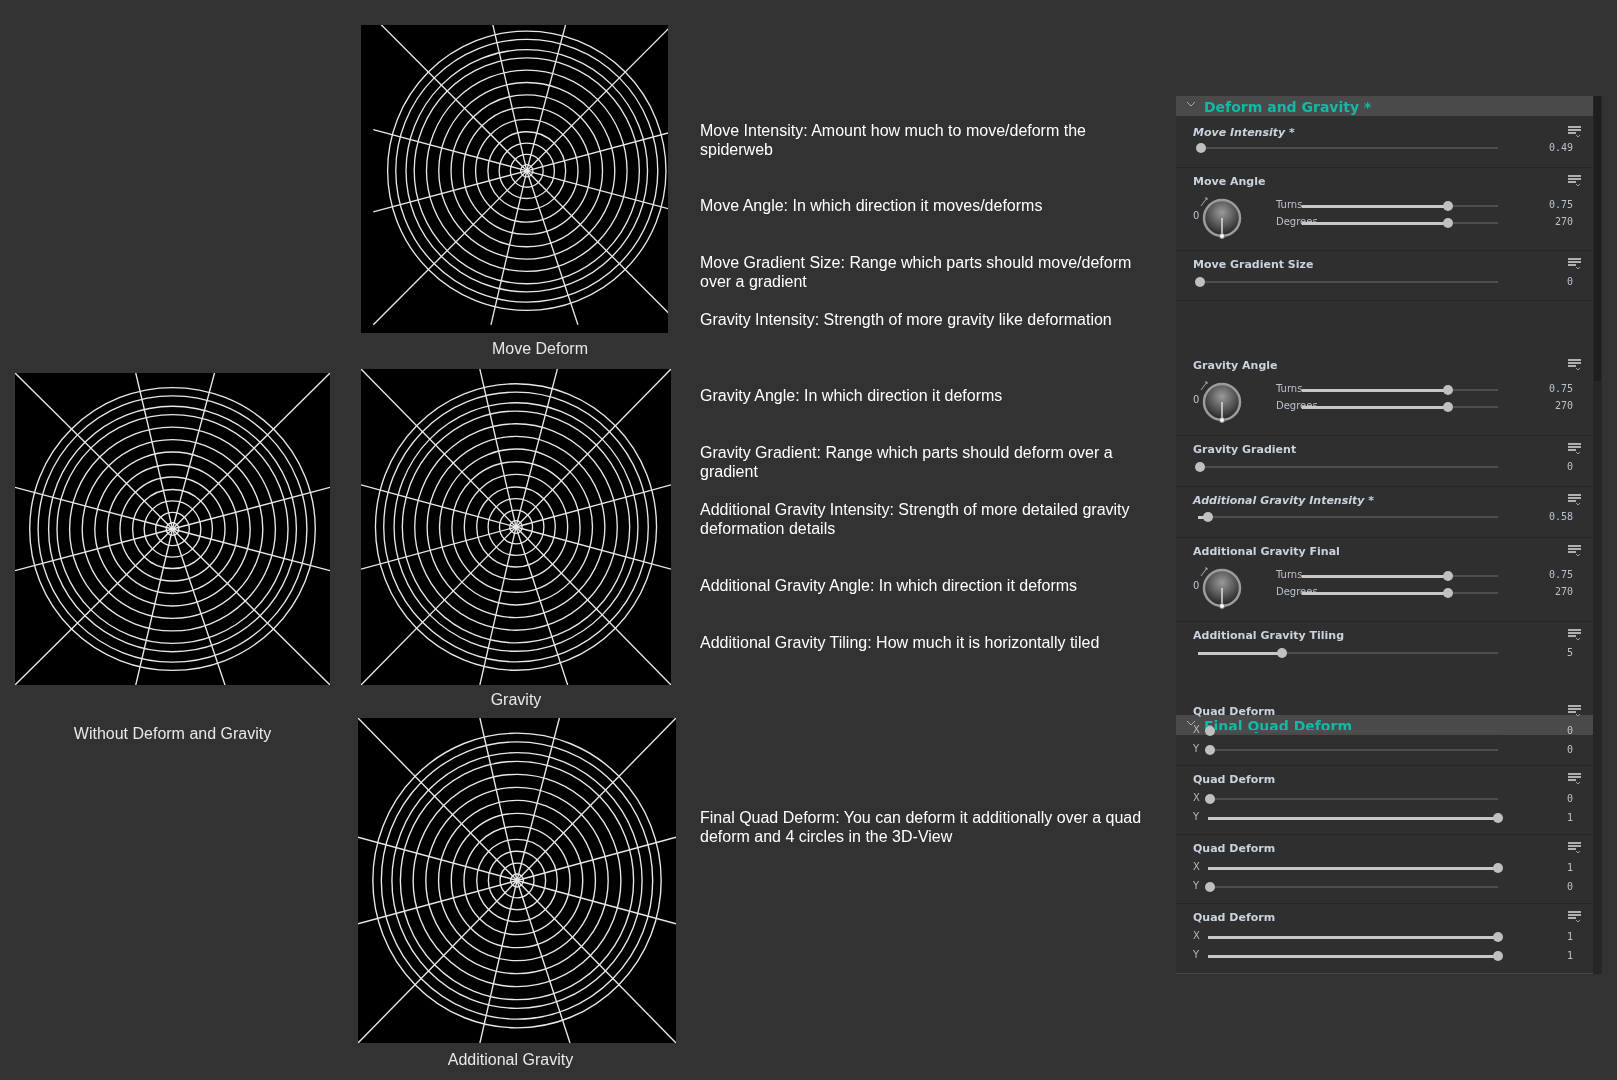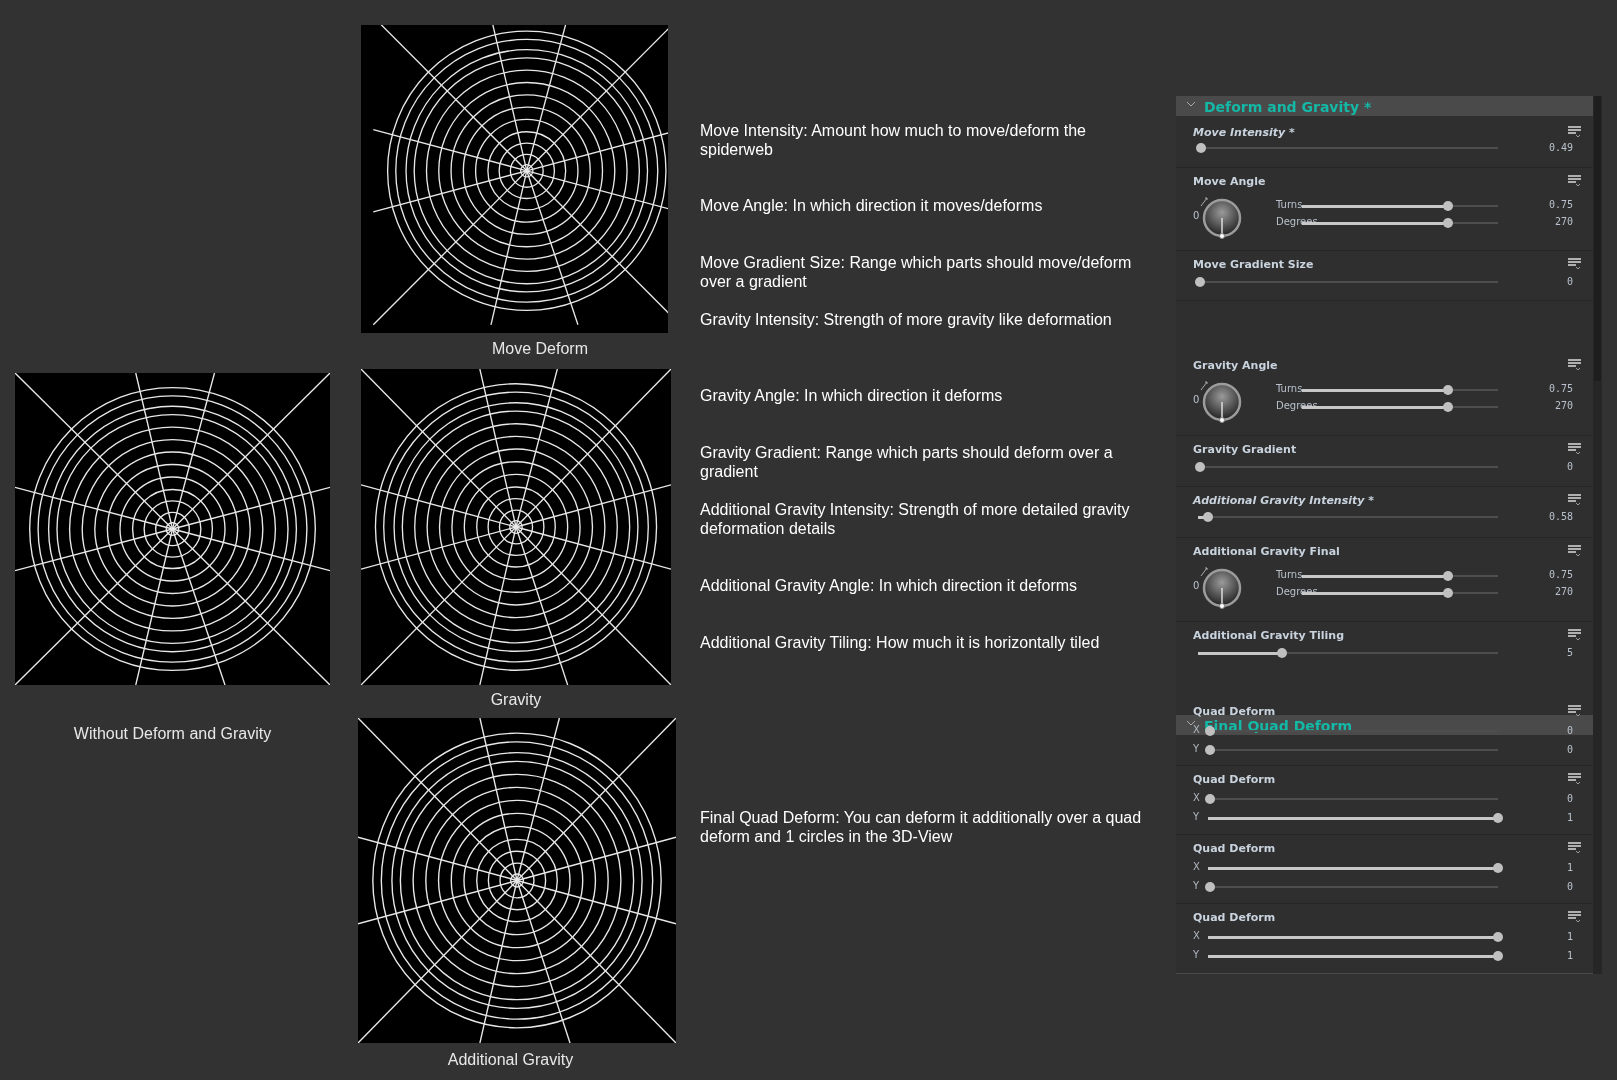--- a/index.html
+++ b/index.html
@@ -102,21 +102,21 @@
 
 <div class="desc" style="top:121px;">Move Intensity: Amount how much to move/deform the spiderweb</div>
 <div class="desc" style="top:196px;">Move Angle: In which direction it moves/deforms</div>
 <div class="desc" style="top:253px;">Move Gradient Size: Range which parts should move/deform over a gradient</div>
 <div class="desc" style="top:310px;">Gravity Intensity: Strength of more gravity like deformation</div>
 <div class="desc" style="top:386px;">Gravity Angle: In which direction it deforms</div>
 <div class="desc" style="top:443px;">Gravity Gradient: Range which parts should deform over a gradient</div>
 <div class="desc" style="top:500px;">Additional Gravity Intensity: Strength of more detailed gravity deformation details</div>
 <div class="desc" style="top:576px;">Additional Gravity Angle: In which direction it deforms</div>
 <div class="desc" style="top:633px;">Additional Gravity Tiling: How much it is horizontally tiled</div>
-<div class="desc" style="top:808px;">Final Quad Deform: You can deform it additionally over a quad deform and 1 circles in the 3D-View</div>
+<div class="desc" style="top:808px;">Final Quad Deform: You can deform it additionally over a quad deform and 4 circles in the 3D-View</div>
 
 <div class="scroll-track"></div>
 <div class="scroll-thumb"></div>
 
 <div class="panel">
 
   <div class="sec-head" style="top:0;">
     <svg class="chev" viewBox="0 0 10 10">
         <polyline points="1,3 5,7 9,3" fill="none" stroke="#aaa" stroke-width="1"></polyline>
       </svg>

